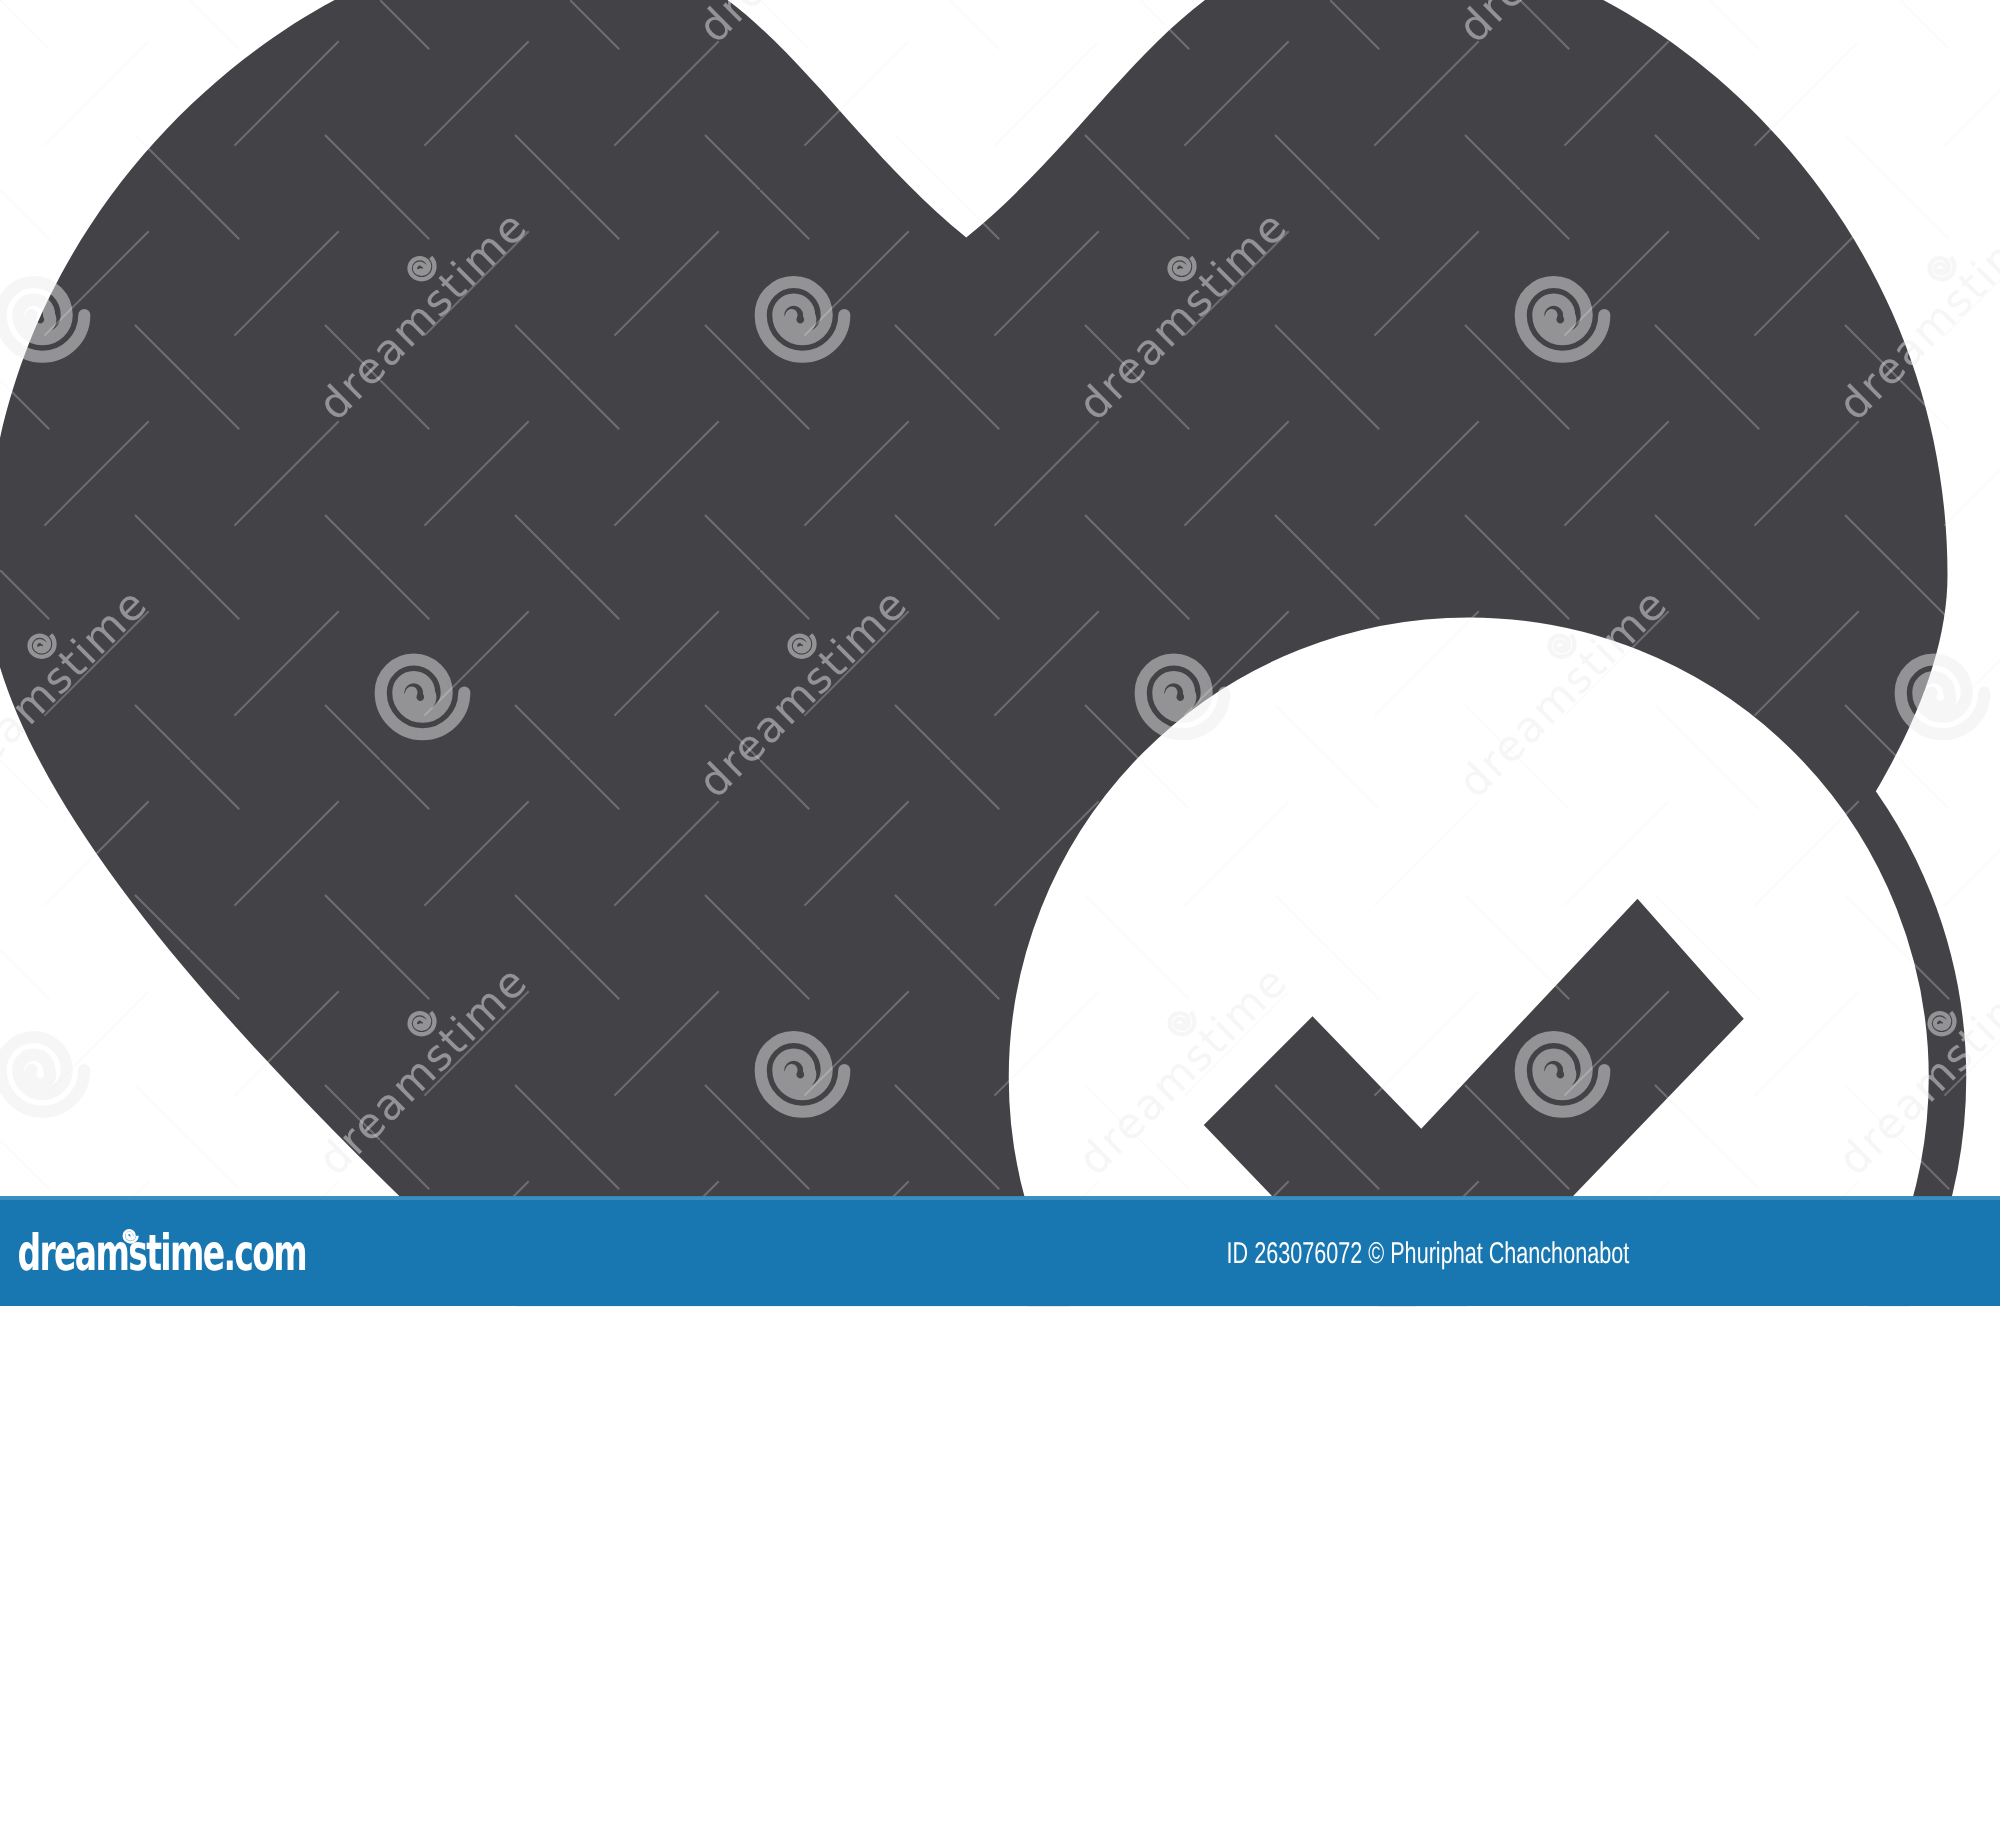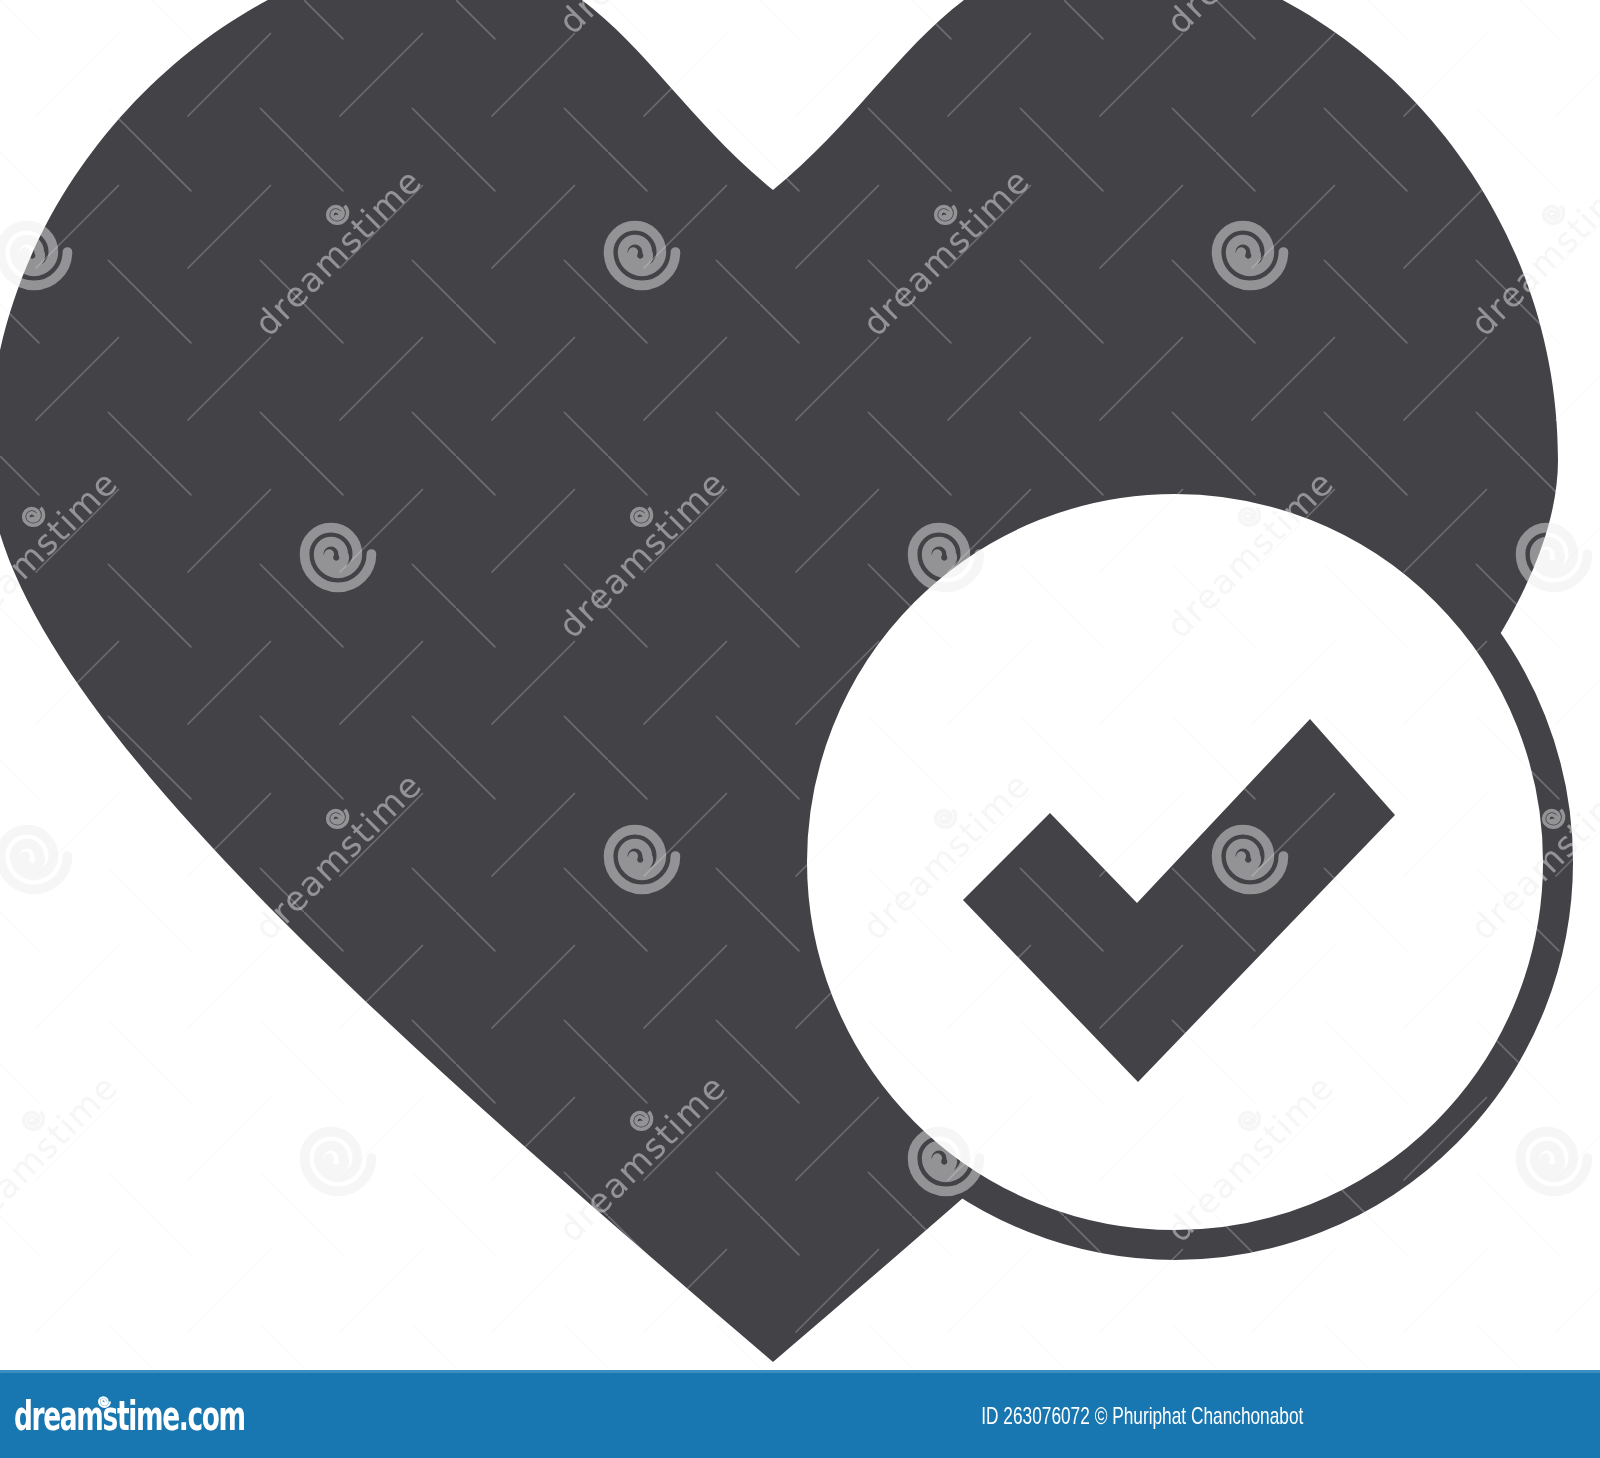--- a/index.html
+++ b/index.html
@@ -8,21 +8,21 @@
     --bar-blue:#1877b0;
     --bar-edge:#3a8ec2;
     --wm:rgba(236,236,236,0.48);
     --wm-line:rgba(240,240,240,0.25);
   }
   *{margin:0;padding:0;box-sizing:border-box;}
   html,body{background:#fff;}
   body{font-family:"DejaVu Sans",sans-serif;}
   .stage{
     position:relative;
-    width:1600px;height:1458px;
+    width:1600px;height:1045px;
     background:var(--bg);
     overflow:hidden;
   }
   .art{position:absolute;left:0;top:0;display:block;}
   .ink{fill:var(--icon-dark);}
   .badge{fill:#ffffff;stroke:var(--icon-dark);stroke-width:30px;}
   .wm-text{
     font-family:"DejaVu Sans",sans-serif;
     font-size:34px;
     font-weight:500;

